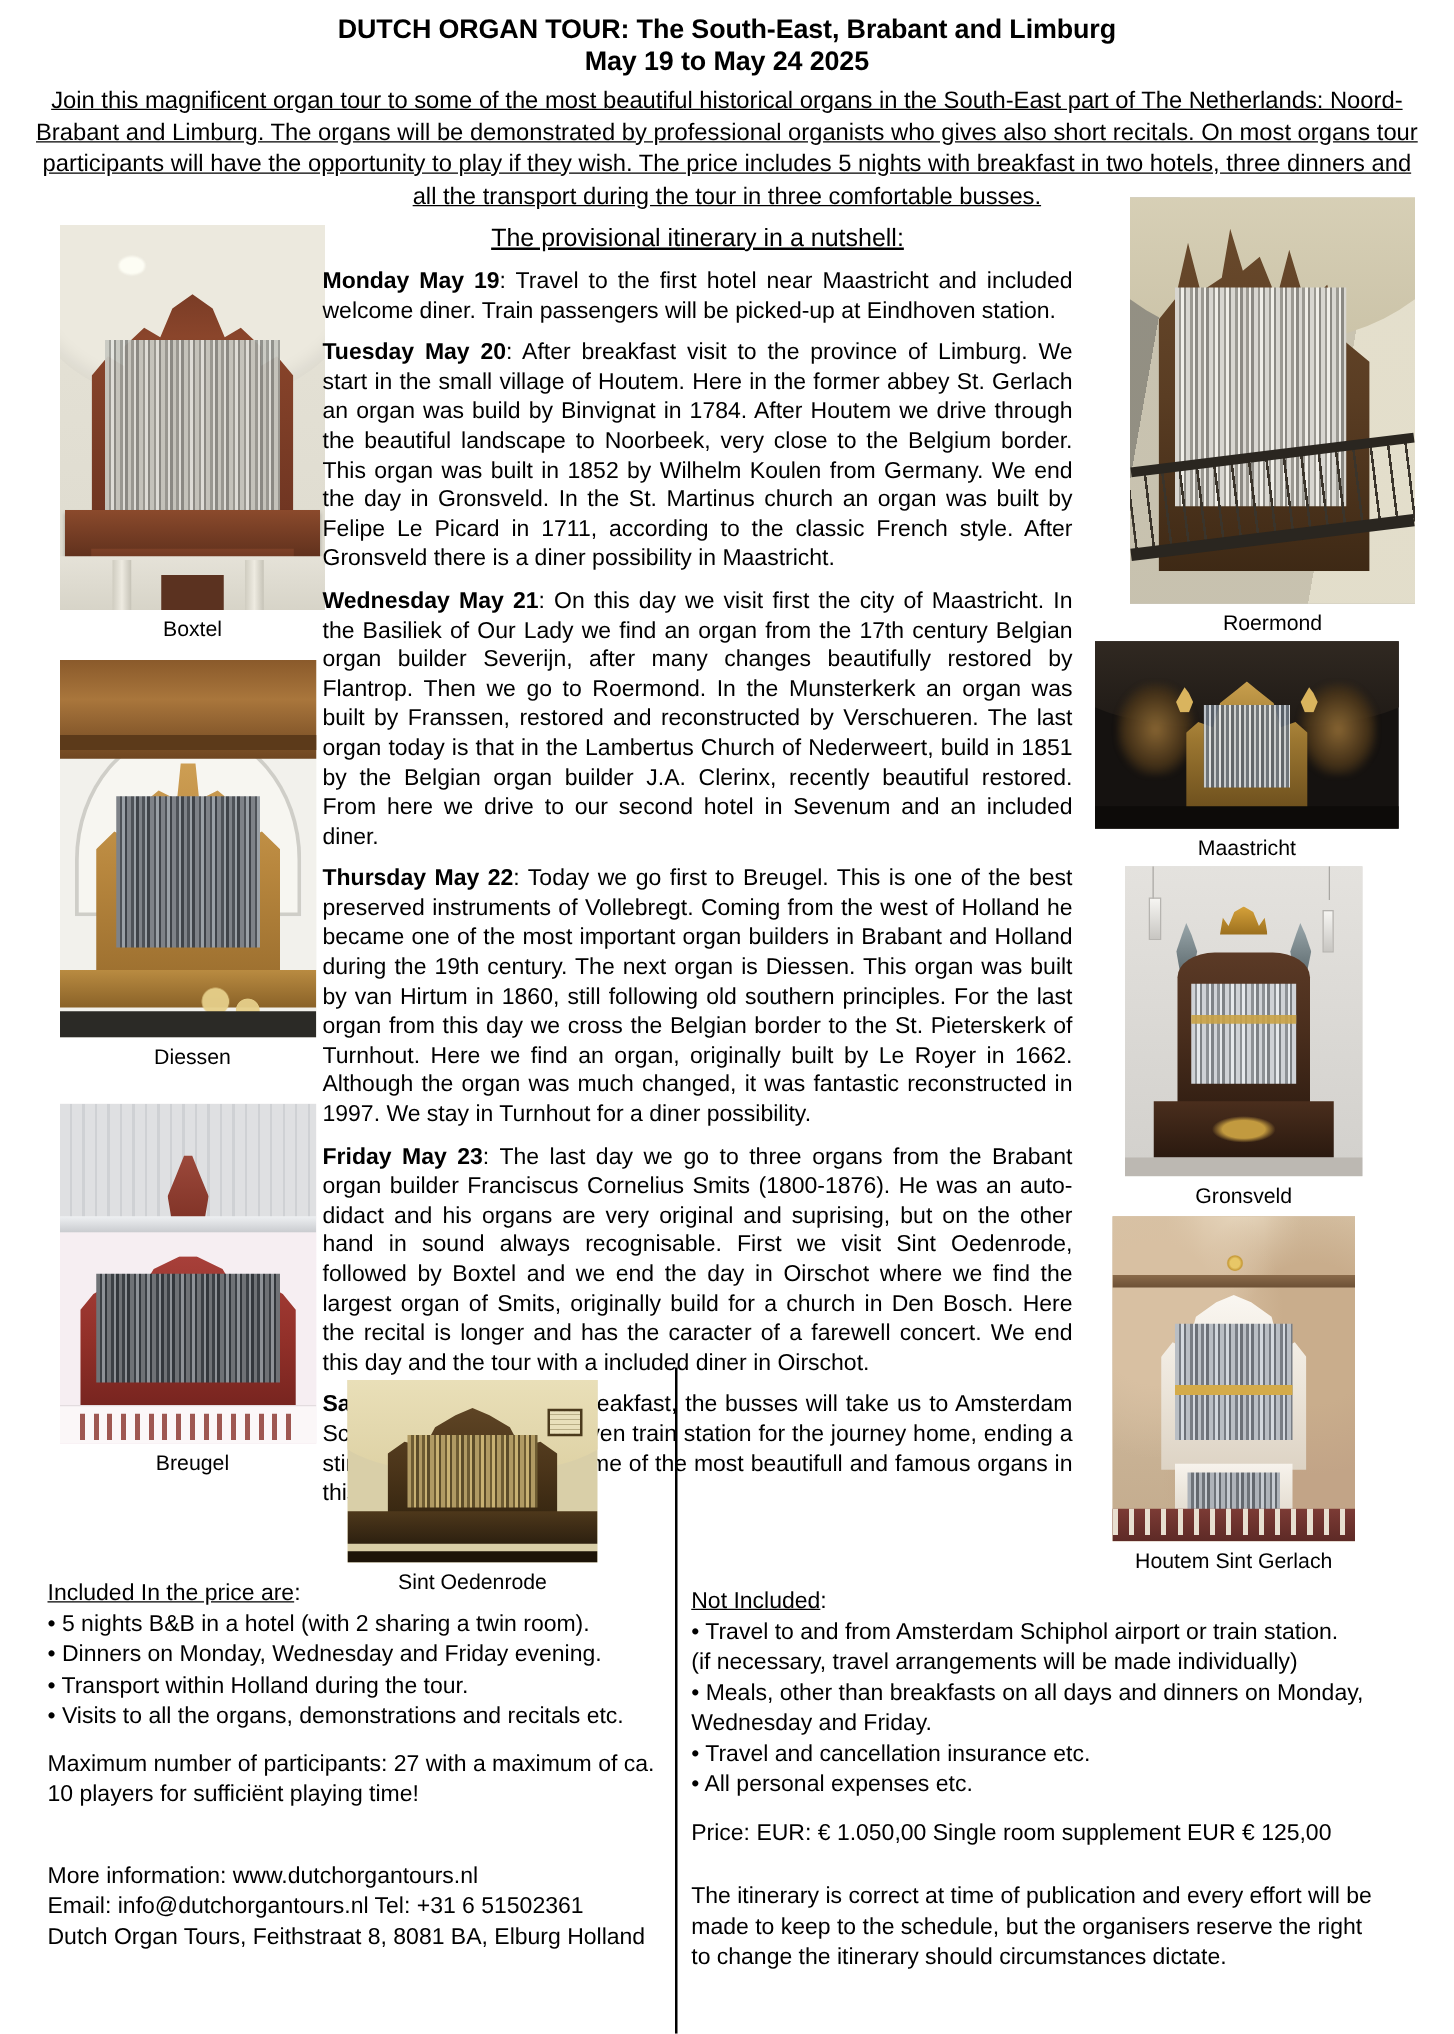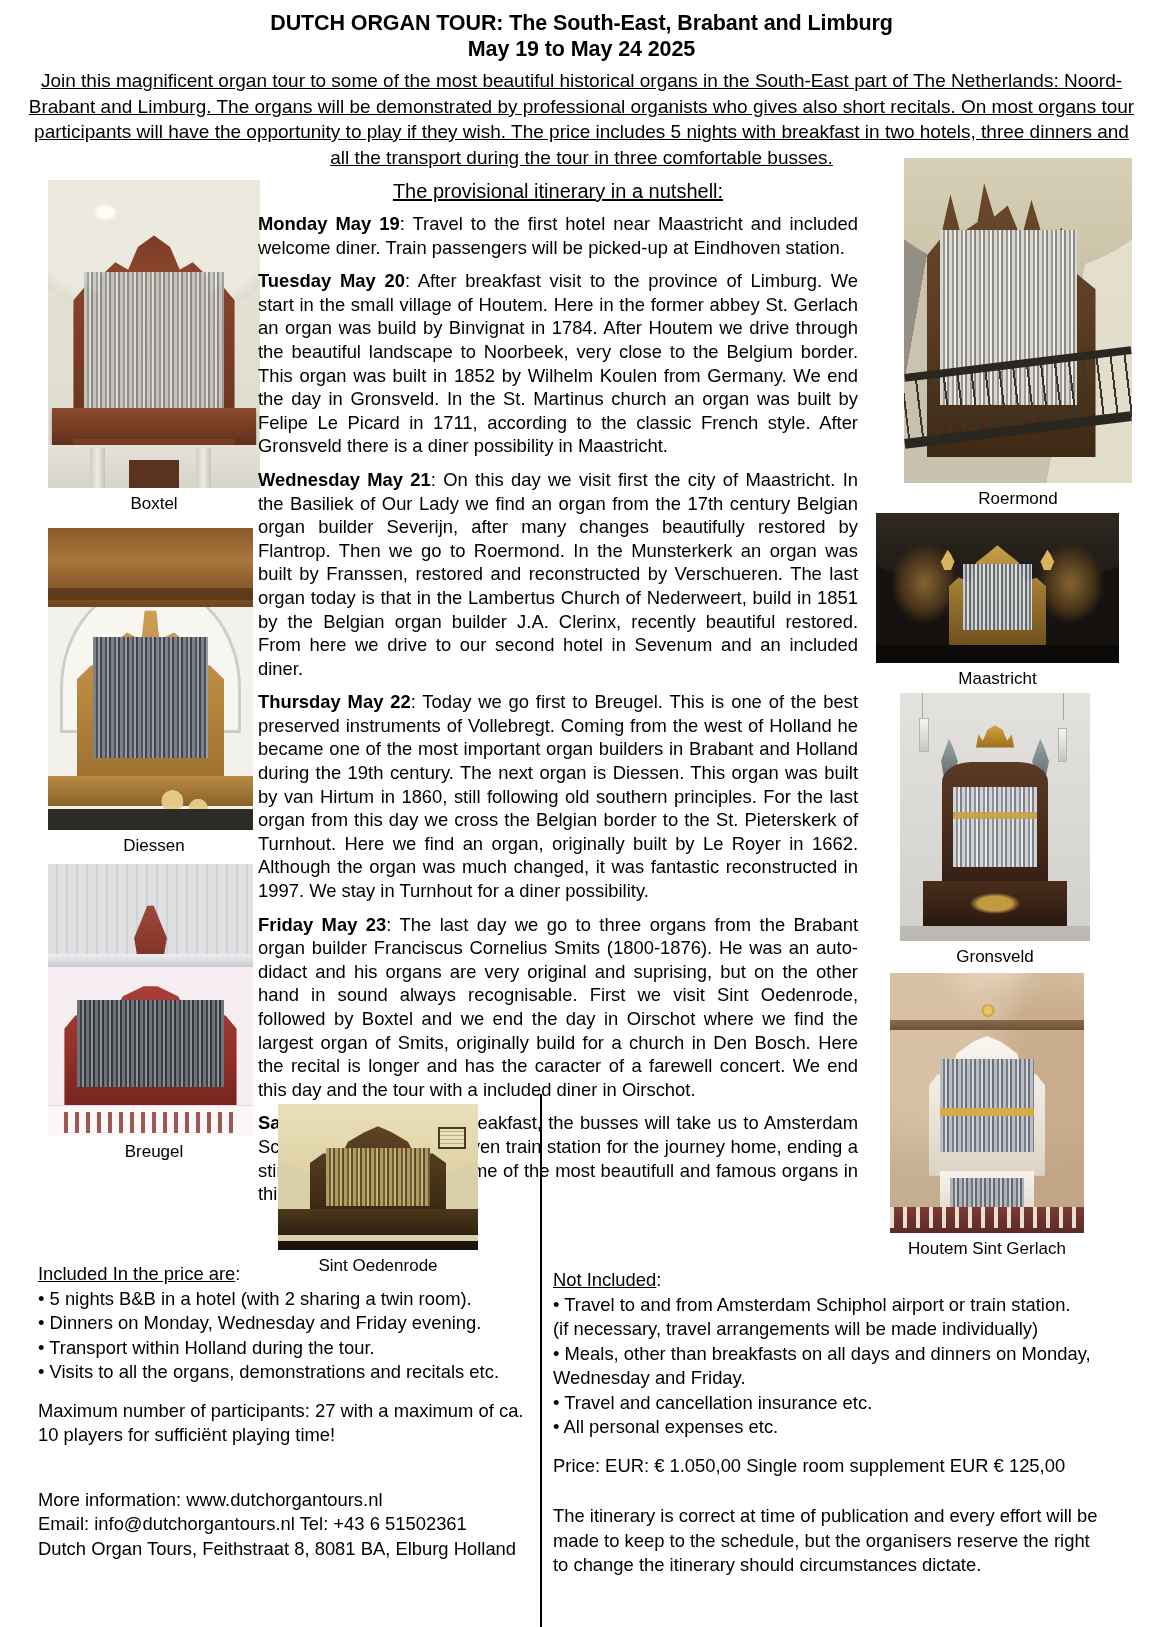--- a/index.html
+++ b/index.html
@@ -531,21 +531,21 @@
           <div class="case"></div>
             <div class="pipes"></div>
           <div class="rail"></div>
             <div class="chand"></div>
             <div class="floor"></div>
         </div>
       </div>
       <div class="caption">Diessen</div>
     </div>
 
-    <div class="figure" style="margin-top:6px;">
+    <div class="figure" style="margin-top:25px;">
       <div class="photo breugel" style="width:205px;height:272px;">
         <div class="ph-inner">
           <div class="ceil"></div>
             <div class="stat"></div>
             <div class="ledge"></div>
           <div class="wall"></div>
             <div class="case"></div>
             <div class="pipes"></div>
           <div class="pews"></div>
             <div class="people"></div>
@@ -669,21 +669,21 @@
   <div class="bl">
     <p><span class="u-head">Included In the price are</span><span>:</span></p>
     <p>• 5 nights B&amp;B in a hotel (with 2 sharing a twin room).</p>
     <p>• Dinners on Monday, Wednesday and Friday evening.</p>
     <p>• Transport within Holland during the tour.</p>
     <p>• Visits to all the organs, demonstrations and recitals etc.</p>
     <div class="spacer-sm"></div>
     <p>Maximum number of participants: 27 with a maximum of ca. 10 players for sufficiënt playing time!</p>
     <div class="spacer-lg"></div>
     <p>More information: www.dutchorgantours.nl</p>
-    <p>Email: info@dutchorgantours.nl  Tel: +43 6 51502361</p>
+    <p>Email: info@dutchorgantours.nl  Tel: +31 6 51502361</p>
     <p>Dutch Organ Tours, Feithstraat 8, 8081 BA, Elburg  Holland</p>
   </div>
 
 
   <div class="br2">
     <p><span class="u-head">Not Included</span><span>:</span></p>
     <p>• Travel to and from Amsterdam Schiphol airport or train station.</p>
     <p>(if necessary, travel arrangements will be made individually)</p>
     <p>• Meals, other than breakfasts on all days and dinners on Monday, Wednesday and Friday.</p>
     <p>• Travel and cancellation insurance etc.</p>

